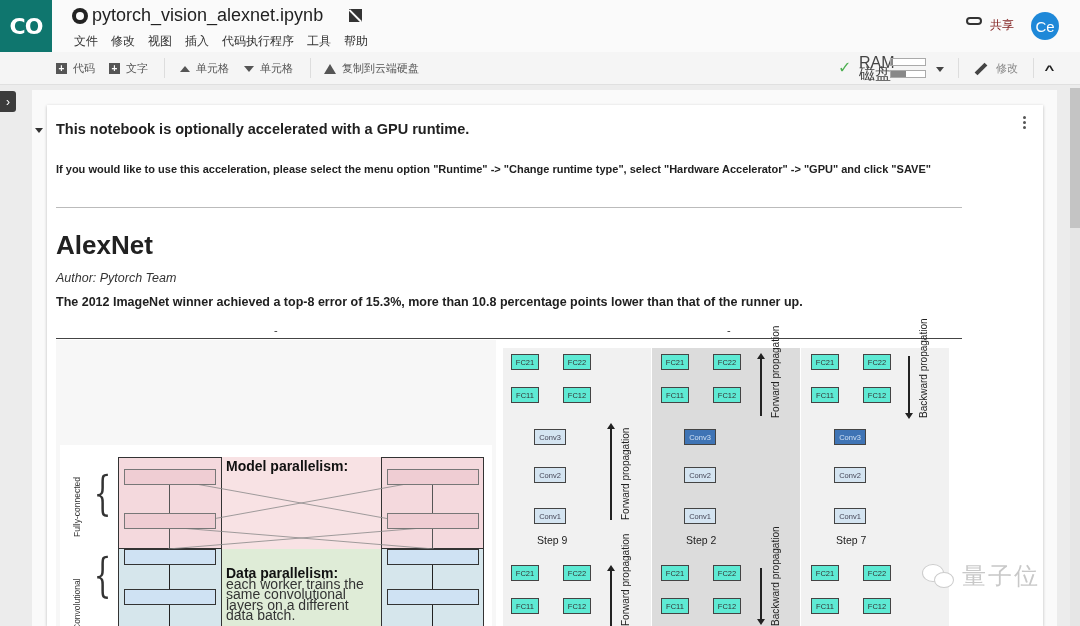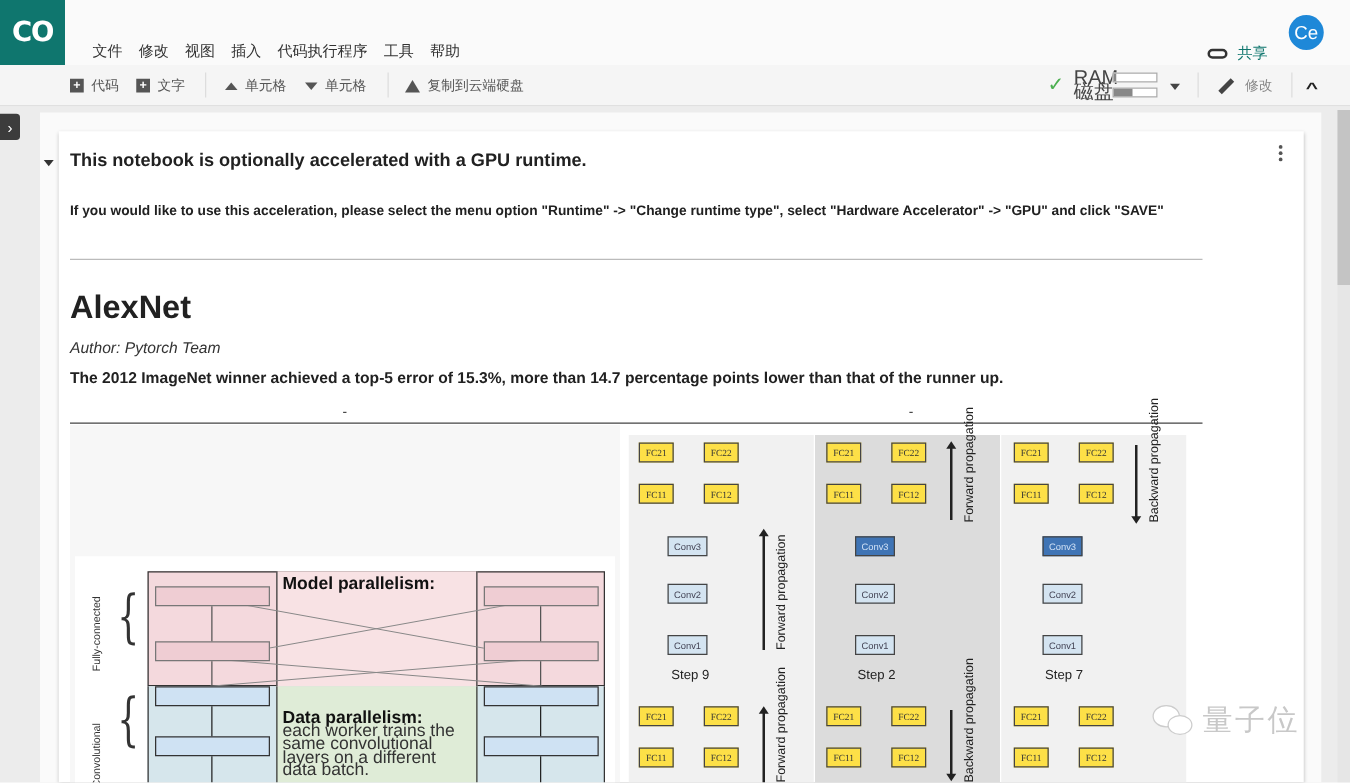--- a/index.html
+++ b/index.html
@@ -10,21 +10,21 @@
     .header { position: absolute; left: 0; top: 0; width: 1080px; height: 52px; background: #fafafa; }
     .logo { position: absolute; left: 0; top: 0; width: 52px; height: 52px; background: #0f766e; color: #fff; font-weight: bold; font-size: 22px; display: flex; align-items: center; justify-content: center; letter-spacing: -1px; font-family: "DejaVu Sans", sans-serif; }
     .title-row { position: absolute; left: 72px; top: 5px; display: flex; align-items: center; gap: 4px; }
     .github-icon { width: 16px; height: 16px; border-radius: 50%; background: #222; position: relative; }
     .github-icon::after { content: ""; position: absolute; left: 4px; top: 4px; width: 8px; height: 8px; border-radius: 50%; background: #fafafa; }
     .doc-title { font-size: 18px; color: #222; }
     .save-icon { margin-left: 22px; width: 13px; height: 13px; background: #333; position: relative; }
     .save-icon::after { content: ""; position: absolute; left: -2px; top: 6px; width: 17px; height: 1.5px; background: #fafafa; transform: rotate(45deg); }
     .menu-row { position: absolute; left: 74px; top: 33px; display: flex; gap: 13px; font-size: 12px; color: #333; }
     .menu-item { cursor: pointer; }
-    .share { position: absolute; left: 966px; top: 34px; display: flex; align-items: center; gap: 8px; font-size: 12px; color: #0f766e; }
+    .share { position: absolute; left: 966px; top: 17px; display: flex; align-items: flex-start; gap: 8px; font-size: 12px; color: #7f1d1d; }
     .link-icon { width: 16px; height: 8px; border: 2px solid #333; border-radius: 4px; position: relative; }
     .avatar { position: absolute; left: 1031px; top: 12px; width: 28px; height: 28px; border-radius: 50%; background: #1e88d8; color: #fff; font-size: 15px; display: flex; align-items: center; justify-content: center; }
 
     
     .toolbar { position: absolute; left: 0; top: 52px; width: 1080px; height: 33px; background: #f5f5f5; border-bottom: 1px solid #e0e0e0; }
     .tb { position: absolute; top: 9px; display: flex; align-items: center; gap: 6px; font-size: 11px; color: #555; cursor: pointer; }
     .plus-box { width: 11px; height: 11px; background: #555; color: #fff; font-size: 10px; line-height: 11px; text-align: center; font-weight: bold; }
     .arrow-up, .arrow-down { width: 0; height: 0; border-left: 5px solid transparent; border-right: 5px solid transparent; position: relative; }
     .arrow-up { border-bottom: 6px solid #555; }
     .arrow-down { border-top: 6px solid #555; }
@@ -70,21 +70,21 @@
     .para-text { position: absolute; font-size: 14px; color: #333; line-height: 10.5px; }
     .para-text b { color: #111; }
     .vlabel { position: absolute; font-size: 8.5px; color: #333; transform: rotate(-90deg); transform-origin: left top; white-space: nowrap; }
     .brace { position: absolute; font-size: 46px; color: #333; font-family: "DejaVu Serif", serif; line-height: 1; transform: scaleX(0.6); }
     .vline { position: absolute; width: 1px; background: #555; }
     .cross-svg { position: absolute; left: 118px; top: 457px; }
 
     
     .step-panel { position: absolute; top: 348px; width: 148px; height: 278px; }
     .node { position: absolute; width: 28px; height: 16px; border: 1.5px solid #444; font-size: 7.5px; display: flex; align-items: center; justify-content: center; color: #333; }
-    .node.fc { background: #fde047; font-family: Liberation Serif, serif; }
+    .node.fc { background: #5eead4; }
     .node.conv { background: #d4e4f1; border-color: #444; color: #445; width: 32px; }
     .node.conv.active { background: #3f74b5; color: #cfe0f5; }
     .node.conv::before { content: ""; position: absolute; left: 3px; top: -4px; width: 100%; height: 100%; border: 1.5px solid #444; background: inherit; z-index: -1; }
     .step-label { position: absolute; font-size: 10.5px; color: #222; }
     .prop-label { position: absolute; font-size: 10px; color: #222; transform: rotate(-90deg); transform-origin: left top; line-height: 11px; text-align: left; white-space: nowrap; }
     .prop-arrow { position: absolute; width: 1.5px; background: #222; }
     .prop-arrow.up::before { content: ""; position: absolute; left: -3.5px; top: -5px; border-left: 4px solid transparent; border-right: 4px solid transparent; border-bottom: 6px solid #222; }
     .prop-arrow.down::after { content: ""; position: absolute; left: -3.5px; bottom: -5px; border-left: 4px solid transparent; border-right: 4px solid transparent; border-top: 6px solid #222; }
 
     
@@ -95,20 +95,25 @@
 
     
     .scroll-track { position: absolute; left: 1070px; top: 88px; width: 10px; height: 538px; background: #e6e6e6; }
     .scroll-thumb { position: absolute; left: 1070px; top: 88px; width: 10px; height: 140px; background: #c4c4c4; cursor: pointer; }
   </style>
 </head>
 <body>
 
 <div class="header">
   <div class="logo">CO</div>
+  <div class="title-row">
+    <span class="github-icon"></span>
+    <span class="doc-title">pytorch_vision_alexnet.ipynb</span>
+    <span class="save-icon"></span>
+  </div>
   <div class="menu-row">
     <span class="menu-item">文件</span>
     <span class="menu-item">修改</span>
     <span class="menu-item">视图</span>
     <span class="menu-item">插入</span>
     <span class="menu-item">代码执行程序</span>
     <span class="menu-item">工具</span>
     <span class="menu-item">帮助</span>
   </div>
   <div class="share">
@@ -172,21 +177,21 @@
     <span></span>
     <span></span>
     <span></span>
   </div>
 
 <div class="p1" style="left:56px">This notebook is optionally accelerated with a GPU runtime.</div>
 <div class="p2" style="left:56px">If you would like to use this acceleration, please select the menu option "Runtime" -&gt; "Change runtime type", select "Hardware Accelerator" -&gt; "GPU" and click "SAVE"</div>
 <div class="hr1"></div>
 <div class="h1">AlexNet</div>
 <div class="author">Author: Pytorch Team</div>
-<div class="summary">The 2012 ImageNet winner achieved a top-5 error of 15.3%, more than 14.7 percentage points lower than that of the runner up.</div>
+<div class="summary">The 2012 ImageNet winner achieved a top-8 error of 15.3%, more than 10.8 percentage points lower than that of the runner up.</div>
 <span class="dash" style="left:274px">-</span>
 <span class="dash" style="left:727px">-</span>
 <div class="hr2"></div>
 
 <div class="diag-left"></div>
 <div class="dl-inner"></div>
 <div class="fc-zone"></div>
 <div class="conv-zone"></div>
 <div class="mid-fc"></div>
 <div class="mid-conv"></div>

